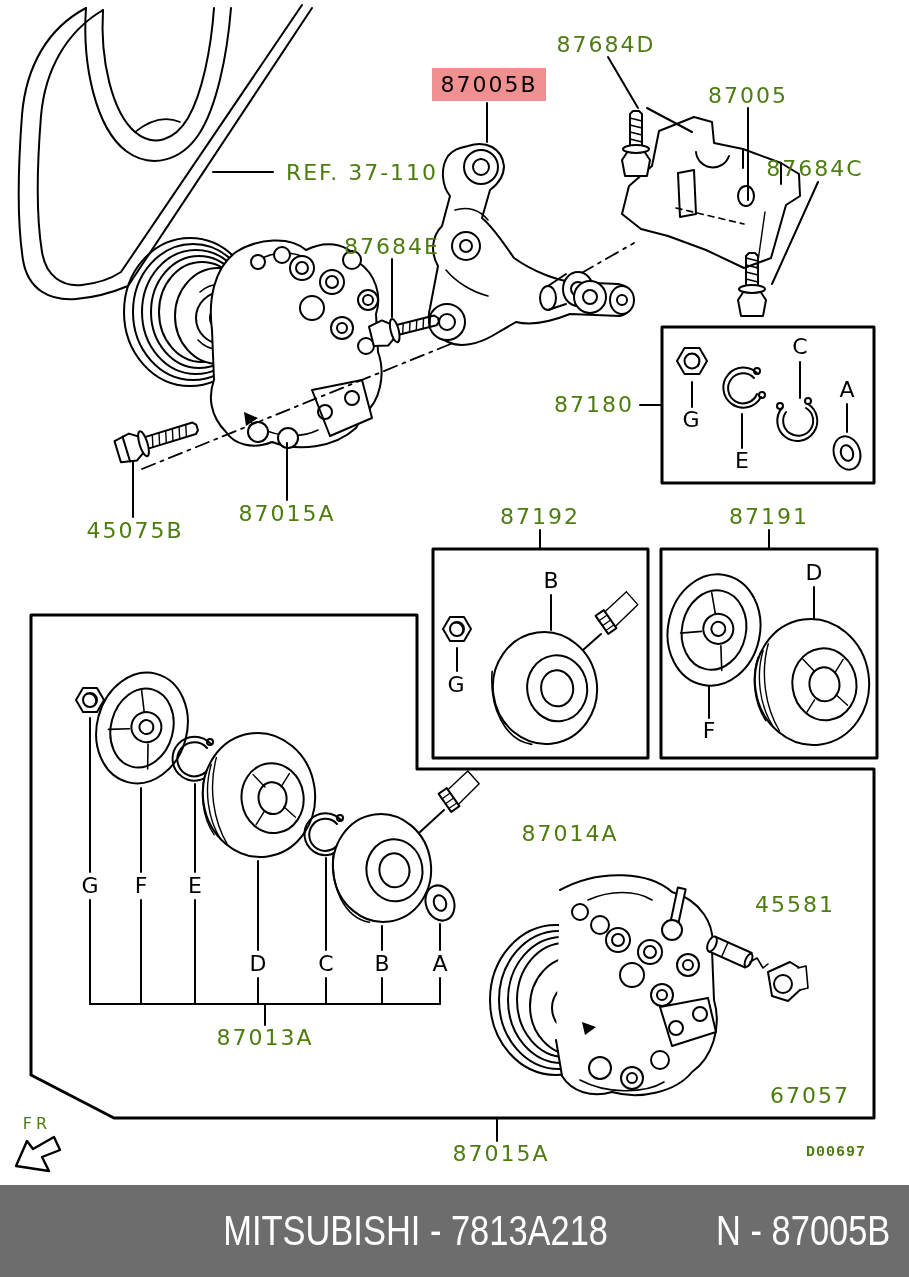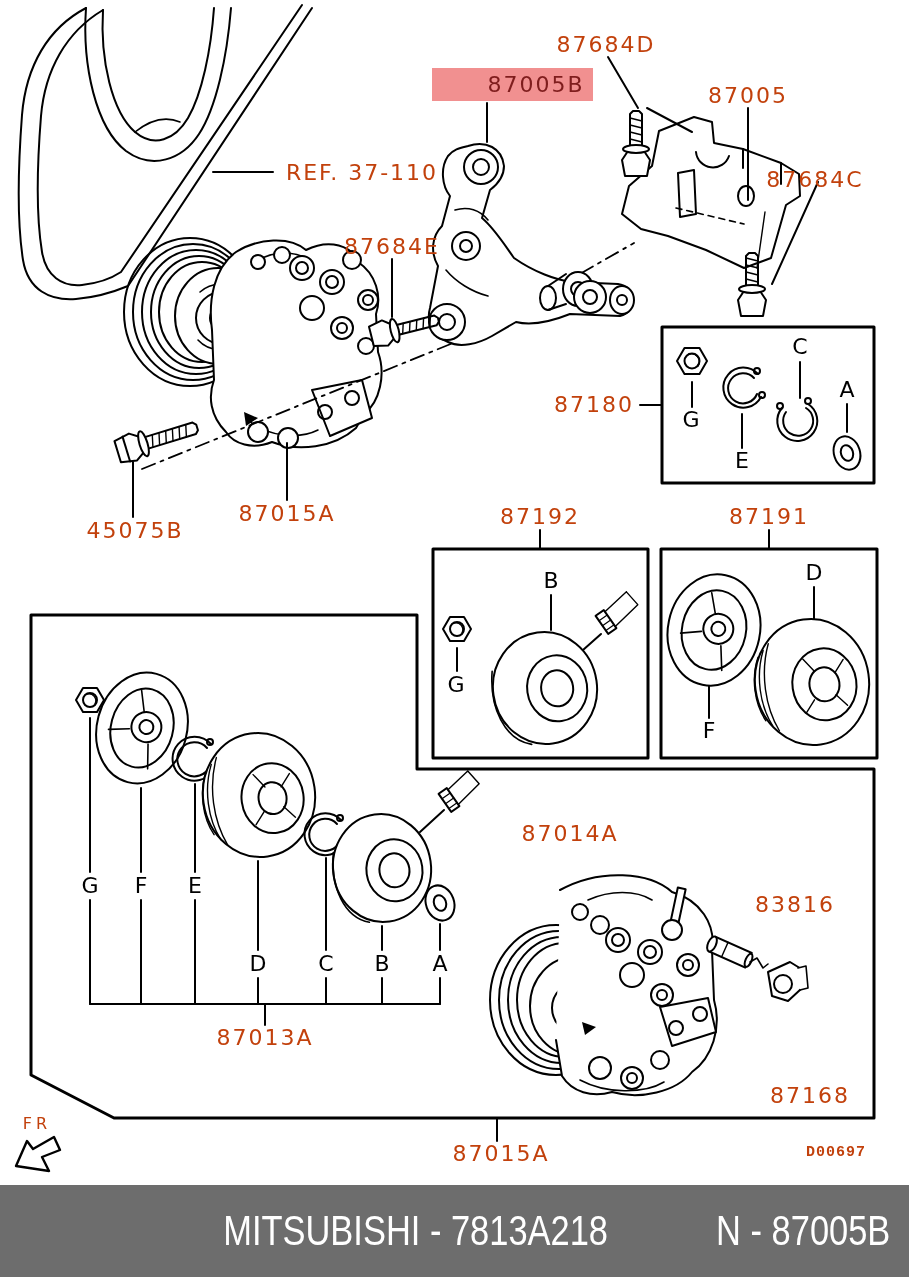--- a/index.html
+++ b/index.html
@@ -1,20 +1,20 @@
 <!DOCTYPE html>
 <html><head>
 <meta charset="utf-8">
 <style>
   html,body{margin:0;padding:0;background:#ffffff;}
   #stage{position:relative;width:909px;height:1277px;background:#ffffff;overflow:hidden;
          font-family:"DejaVu Sans",sans-serif;}
   #art{position:absolute;left:0;top:0;}
   .plabel{position:absolute;transform:translate(-50%,-50%);font-size:22px;letter-spacing:2px;
-          color:#c2410c;white-space:nowrap;line-height:1;}
+          color:#4d7c0f;white-space:nowrap;line-height:1;}
   .letter{position:absolute;transform:translate(-50%,-50%);font-size:22px;color:#000;line-height:1;}
   .plabel.small{font-size:15px;font-weight:600;letter-spacing:1px;font-family:Liberation Mono, monospace;}
   .plabel.fr{font-size:16px;letter-spacing:4px;}
   #hl{position:absolute;left:432px;top:68px;width:114px;height:33px;display:flex;
       align-items:center;justify-content:center;font-size:22px;letter-spacing:2px;}
   #banner{position:absolute;left:0;top:1185px;width:909px;height:92px;display:flex;
           align-items:center;justify-content:flex-end;gap:46px;}
   #banner span{color:#fff;font-size:42px;font-family:"Liberation Sans",sans-serif;
                transform:scaleX(0.82);white-space:nowrap;line-height:1;}
 </style>
@@ -342,34 +342,34 @@
     <path d="M798,968 L806,966 L808,988 L800,990" fill="#fff" stroke-width="1.6"></path>
   </g>
 
   <g>
     <polygon points="16,1166 27,1141 33,1149 54,1137 60,1150 42,1157 49,1171" fill="#fff" stroke-width="2.4"></polygon>
   </g>
 </svg>
 
   <div class="plabel" style="left:362px;top:173px">REF. 37-110</div>
 
-  <div id="hl" style="background: rgb(241, 144, 144); color: #7f1d1d; padding-left: 47px;">87005B</div>
+  <div id="hl" style="background: rgb(241, 144, 144); color: #000000;">87005B</div>
 
   <div class="plabel" style="left:606px;top:45px">87684D</div>
   <div class="plabel" style="left:748px;top:96px">87005</div>
-  <div class="plabel" style="left:815px;top:180px">87684C</div>
+  <div class="plabel" style="left:815px;top:169px">87684C</div>
   <div class="plabel" style="left:392px;top:247px">87684E</div>
   <div class="plabel" style="left:594px;top:405px">87180</div>
   <div class="plabel" style="left:135px;top:531px">45075B</div>
   <div class="plabel" style="left:287px;top:514px">87015A</div>
   <div class="plabel" style="left:540px;top:517px">87192</div>
   <div class="plabel" style="left:769px;top:517px">87191</div>
   <div class="plabel" style="left:570px;top:834px">87014A</div>
-  <div class="plabel" style="left:795px;top:905px">83816</div>
-  <div class="plabel" style="left:810px;top:1096px">87168</div>
+  <div class="plabel" style="left:795px;top:905px">45581</div>
+  <div class="plabel" style="left:810px;top:1096px">67057</div>
   <div class="plabel" style="left:265px;top:1038px">87013A</div>
   <div class="plabel" style="left:501px;top:1154px">87015A</div>
   <div class="plabel fr" style="left:37px;top:1124px">FR</div>
   <div class="plabel small" style="left:836px;top:1152px">D00697</div>
 
   <div class="letter" style="left:691px;top:420px">G</div>
   <div class="letter" style="left:742px;top:461px">E</div>
   <div class="letter" style="left:800px;top:347px">C</div>
   <div class="letter" style="left:847px;top:390px">A</div>
 

